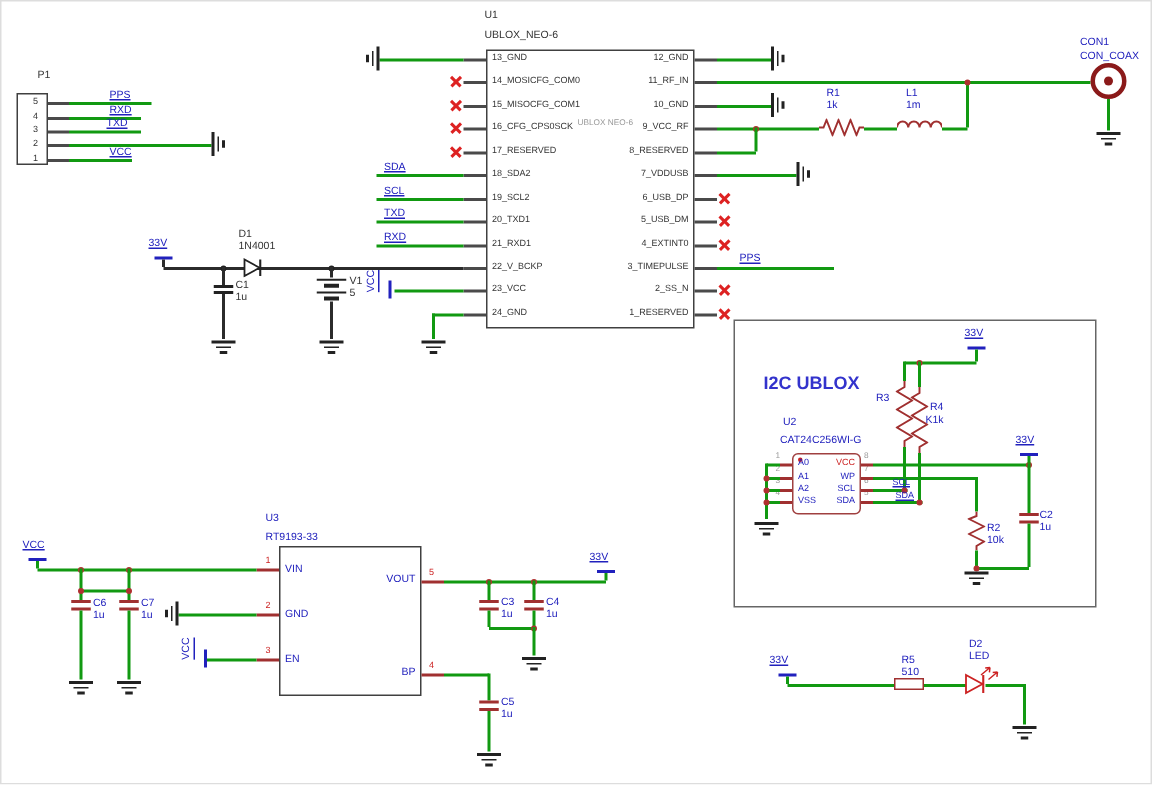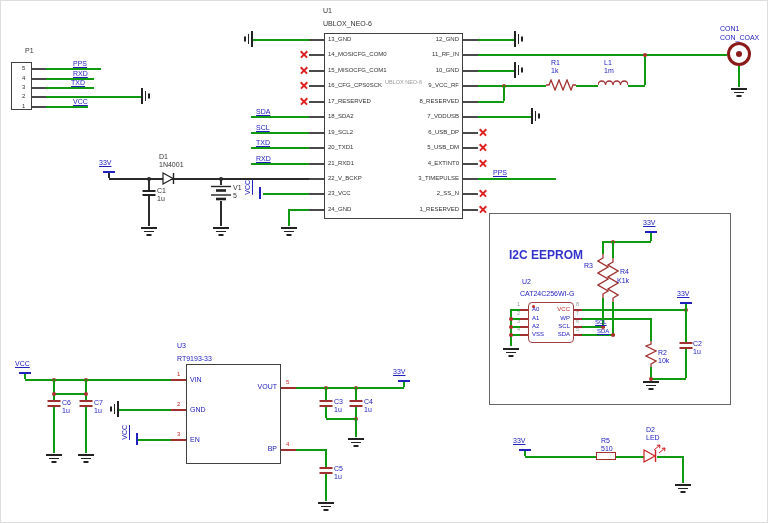--- a/index.html
+++ b/index.html
@@ -285,21 +285,21 @@
   <span class="ring" style="left:726px;top:41px"></span>
   <span class="ringdot" style="left:735px;top:50px"></span>
   <b class="w v" style="left:737px;top:65px;height:21px"></b>
   <span class="gnd" style="left:738px;top:87px">
       <i></i>
       <i></i>
       <i></i>
     </span>
 
   <div class="region" style="left:488px;top:212px;width:242px;height:192px"></div>
-  <span class="t title" style="left:508px;top:248px">I2C EEPROM</span>
+  <span class="t title" style="left:508px;top:248px">I2C UBLOX</span>
 
   <span class="t net" style="left:642px;top:218px">33V</span>
   <span class="pbar" style="left:650px;top:230px"></span>
   <b class="w v" style="left:649px;top:232px;height:8px"></b>
   <b class="w" style="left:602px;top:240px;width:48px"></b>
   <s class="dot" style="left:612px;top:241px"></s>
   <b class="w v" style="left:601px;top:240px;height:13px"></b>
   <svg style="left:596px;top:253px" width="12" height="44" viewBox="0 0 12 44">
     <polyline points="6,0 6,4 1,7 11,13 1,19 11,25 1,31 11,37 6,40 6,44" fill="none" stroke="#a03030" stroke-width="1.3"></polyline>
   </svg>

